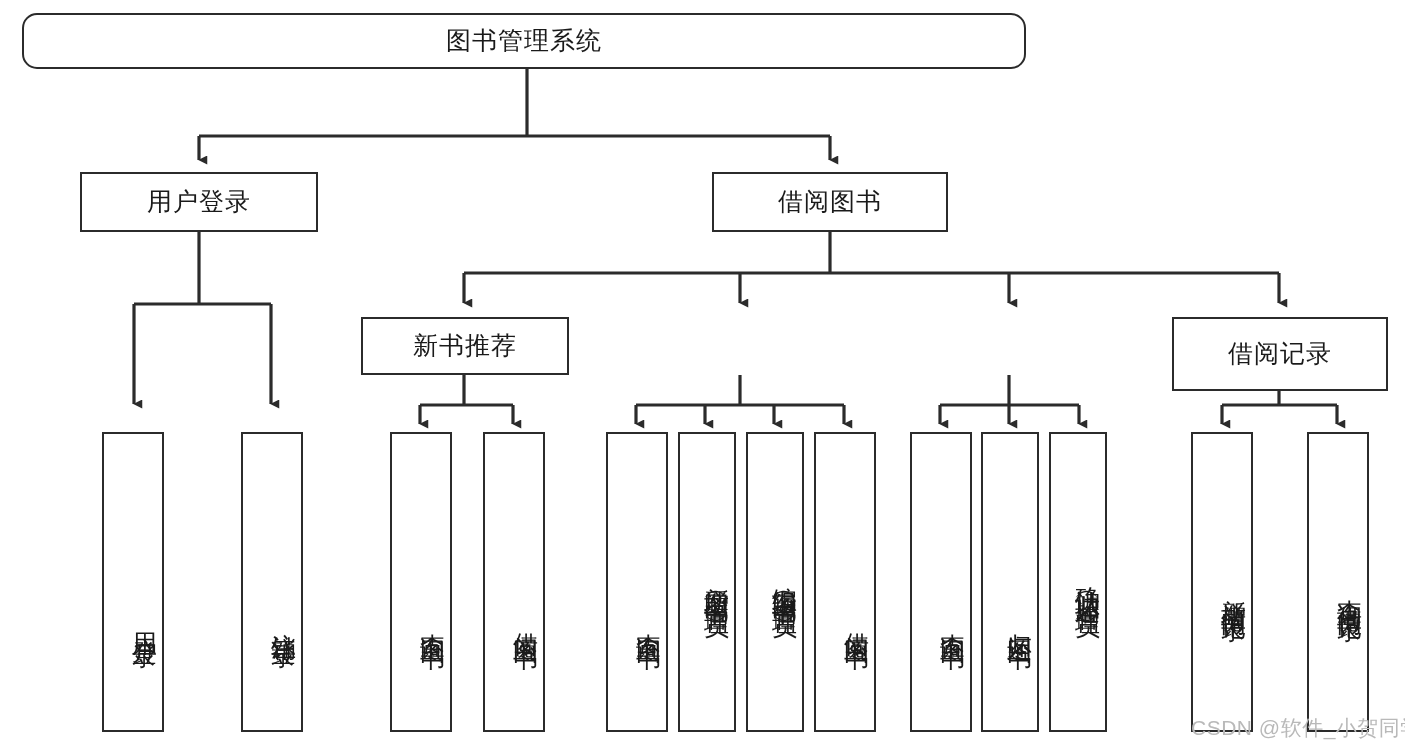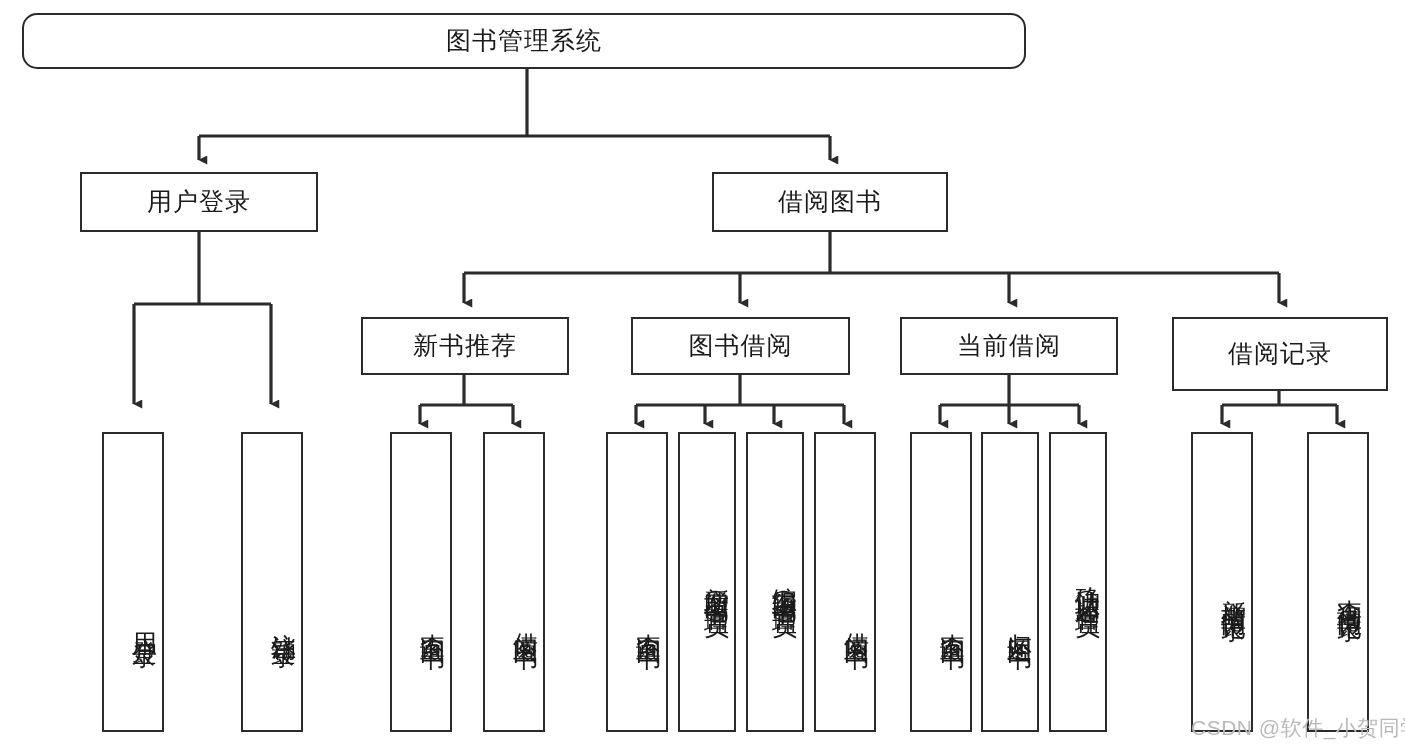--- a/index.html
+++ b/index.html
@@ -123,22 +123,20 @@
       <path d="M 1337 405 L 1337 424" marker-end="url(#arrow)"></path>
     </g>
   </svg>
 
   <div class="node horiz root" style="left:22px; top:13px; width:1004px; height:56px;border-radius:15px;">图书管理系统</div>
 
   <div class="node horiz" style="left:80px; top:172px; width:238px; height:60px;">用户登录</div>
   <div class="node horiz" style="left:712px; top:172px; width:236px; height:60px;">借阅图书</div>
 
   <div class="node horiz" style="left:361px; top:317px; width:208px; height:58px;">新书推荐</div>
-  <div class="node horiz" style="left:631px; top:317px; width:219px; height:58px;">图书借阅</div>
-  <div class="node horiz" style="left:900px; top:317px; width:218px; height:58px;">当前借阅</div>
   <div class="node horiz" style="left:1172px; top:317px; width:216px; height:74px;">借阅记录</div>
 
   <div class="node vert pad-top" style="left:102px; top:432px; width:62px; height:300px;">
     <span class="vtext">用户登录</span>
   </div>
   <div class="node vert pad-top" style="left:241px; top:432px; width:62px; height:300px;">
     <span class="vtext">注销登录</span>
   </div>
 
   <div class="node vert pad-top" style="left:390px; top:432px; width:62px; height:300px;">

